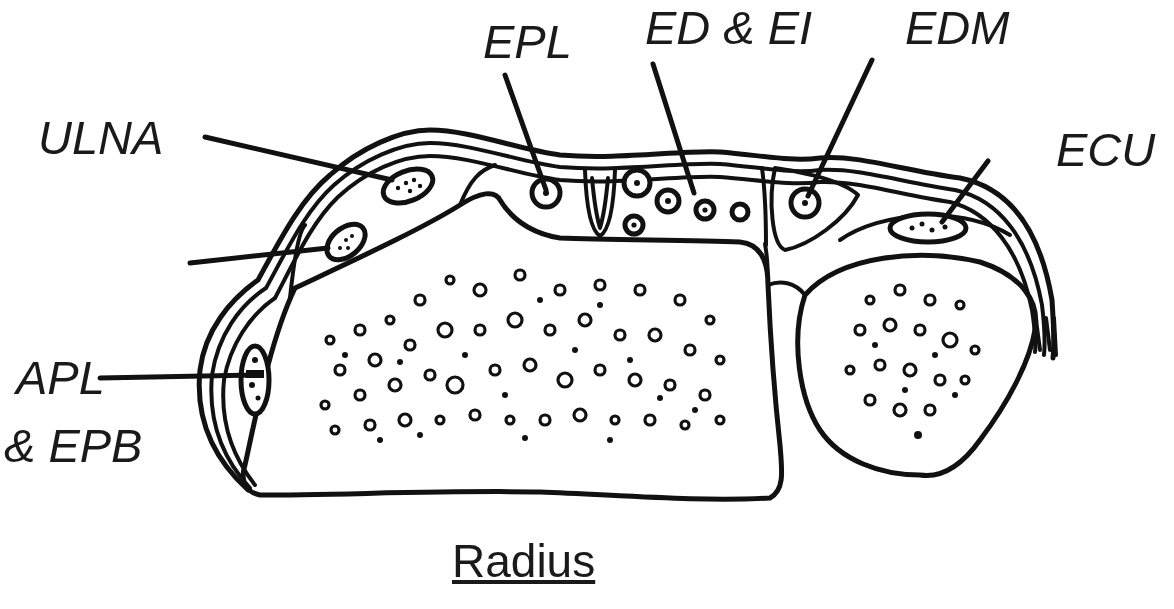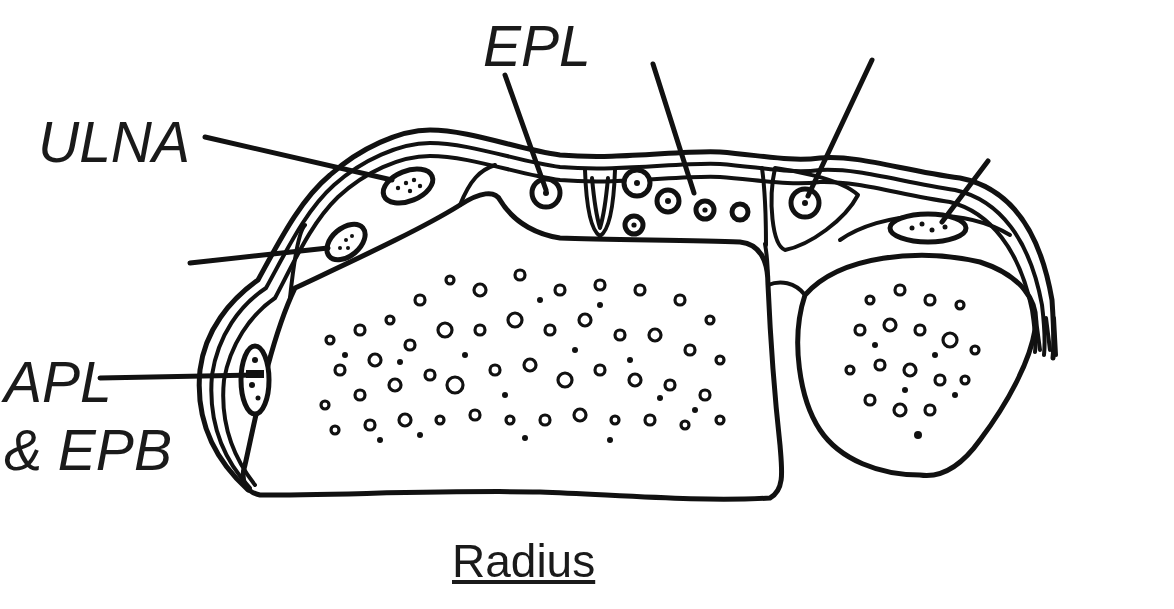--- a/index.html
+++ b/index.html
@@ -1,19 +1,19 @@
 <!DOCTYPE html>
 <html><head>
 <meta charset="utf-8">
 <style>
   html, body { margin: 0; padding: 0; background: #ffffff; }
   body { width: 1174px; height: 609px; overflow: hidden; position: relative; }
   #stage { position: absolute; left: 0; top: 0; width: 1174px; height: 609px; }
   .lbl { position: absolute; font-family: "Liberation Sans", "DejaVu Sans", sans-serif; color: #1a1a1a; white-space: nowrap; line-height: 1; }
-  .it { font-style: italic; font-size: 57px; }
+  .it { font-style: italic; font-size: 47px; }
   .up { font-style: normal; font-size: 46px; text-decoration: underline; }
   svg .ink { stroke: #111; fill: none; stroke-width: 5; stroke-linecap: round; stroke-linejoin: round; }
   svg .ink-thin { stroke: #111; fill: none; stroke-width: 4; stroke-linecap: round; stroke-linejoin: round; }
   svg .lead { stroke: #111; stroke-width: 5; stroke-linecap: round; fill: none; }
   svg .tendon { stroke: #111; stroke-width: 5; fill: #fff; }
   svg .dot { fill: #111; }
   svg .pore { stroke: #111; stroke-width: 3.2; fill: none; }
 </style>
 </head>
 <body>
@@ -196,19 +196,22 @@
 
     <g>
       <path class="ink-thin" d="M1036 320 L1040 350"></path>
         <path class="ink-thin" d="M1046 318 L1050 350"></path>
         <path class="ink-thin" d="M1054 318 L1056 355"></path>
     </g>
   </svg>
 
   
   <div class="lbl it" style="left:38px;top:114px;">ULNA</div>
-  <div class="lbl it" style="left:4px;top:354px;">APL</div>
+  <div class="lbl it" style="left:16px;top:354px;">APL</div>
   <div class="lbl it" style="left:4px;top:422px;text-align:right;">&amp; EPB</div>
   <div class="lbl it" style="left:483px;top:18px;">EPL</div>
+  <div class="lbl it" style="left:645px;top:4px;">ED &amp; EI</div>
+  <div class="lbl it" style="left:905px;top:4px;">EDM</div>
+  <div class="lbl it" style="left:1056px;top:126px;">ECU</div>
 
   
   <div class="lbl up" style="left:452px;top:538px;">Radius</div>
 </div>
 
 </body></html>

